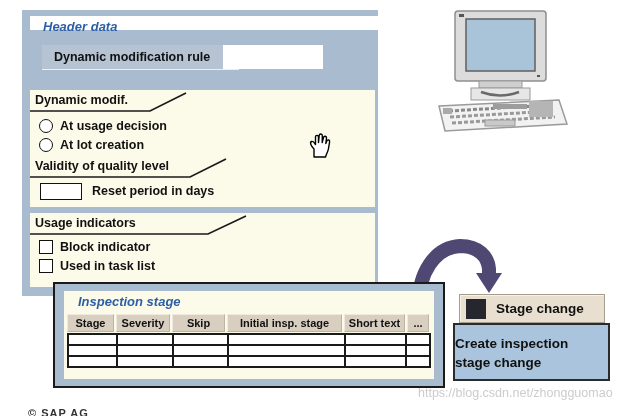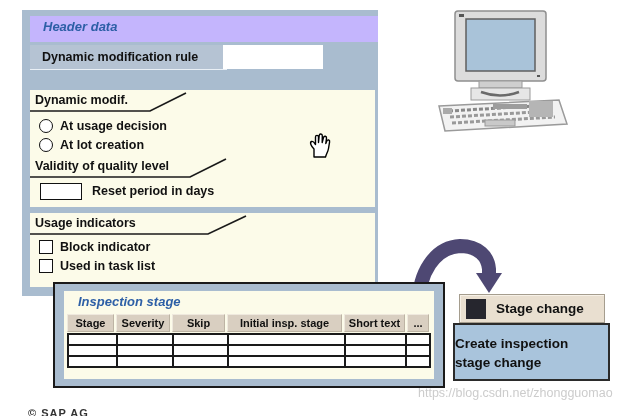--- a/index.html
+++ b/index.html
@@ -3,24 +3,24 @@
 <meta charset="utf-8">
 <style>
   * { margin:0; padding:0; box-sizing:border-box; }
   html,body { width:640px; height:416px; }
   body {
     position:relative; width:640px; height:416px; overflow:hidden;
     background:#ffffff; font-family:"Liberation Sans", sans-serif; color:#111;
   }
   
   .main-panel { position:absolute; left:22px; top:10px; width:356px; height:286px; background:#a9bccf; }
-  .title-strip { position:absolute; left:8px; top:6px; width:348px; height:26px; background:#c4b5fd; }
+  .title-strip { position:absolute; left:8px; top:6px; width:348px; height:14px; background:#ffffff; }
   .title-strip .t { font-style:italic; font-weight:bold; color:#2d5fa6; font-size:13px; line-height:22px; padding-left:13px; display:block; }
   .dynrule-row { position:absolute; left:4px; top:35px; width:352px; height:25px; }
-  .dynrule-label { position:absolute; left:4px; top:0; width:197px; height:25px; background:#b5c3d3; border-bottom:1px solid #e9eff5; font-weight:bold; font-size:12.5px; line-height:24px; padding-left:12px; }
+  .dynrule-label { position:absolute; left:16px; top:0; width:197px; height:25px; background:#b5c3d3; border-bottom:1px solid #e9eff5; font-weight:bold; font-size:12.5px; line-height:24px; padding-left:12px; }
   .dynrule-input { position:absolute; left:197px; top:0; width:100px; height:24px; background:#ffffff; border:none; font-size:12px; padding:0 4px; }
   .section { position:absolute; left:8px; width:345px; background:#fcfbe9; }
   .sec1 { top:69px; height:72px;margin-top:11px; }
   .sec2 { top:146px; height:51px; }
   .sec3 { top:203px; height:74px; }
   .sec-title { position:absolute; left:5px; top:3px; font-weight:bold; font-size:12.5px; }
   .tabline { position:absolute; left:0; top:0; pointer-events:none; }
   .radio-row, .check-row { position:absolute; left:9px; display:flex; align-items:center; }
   .radio { width:14px; height:14px; border:1.5px solid #111; border-radius:50%; background:#fff; display:inline-block; }
   .checkbox { width:14px; height:14px; border:1.5px solid #111; background:#fff; display:inline-block; }

